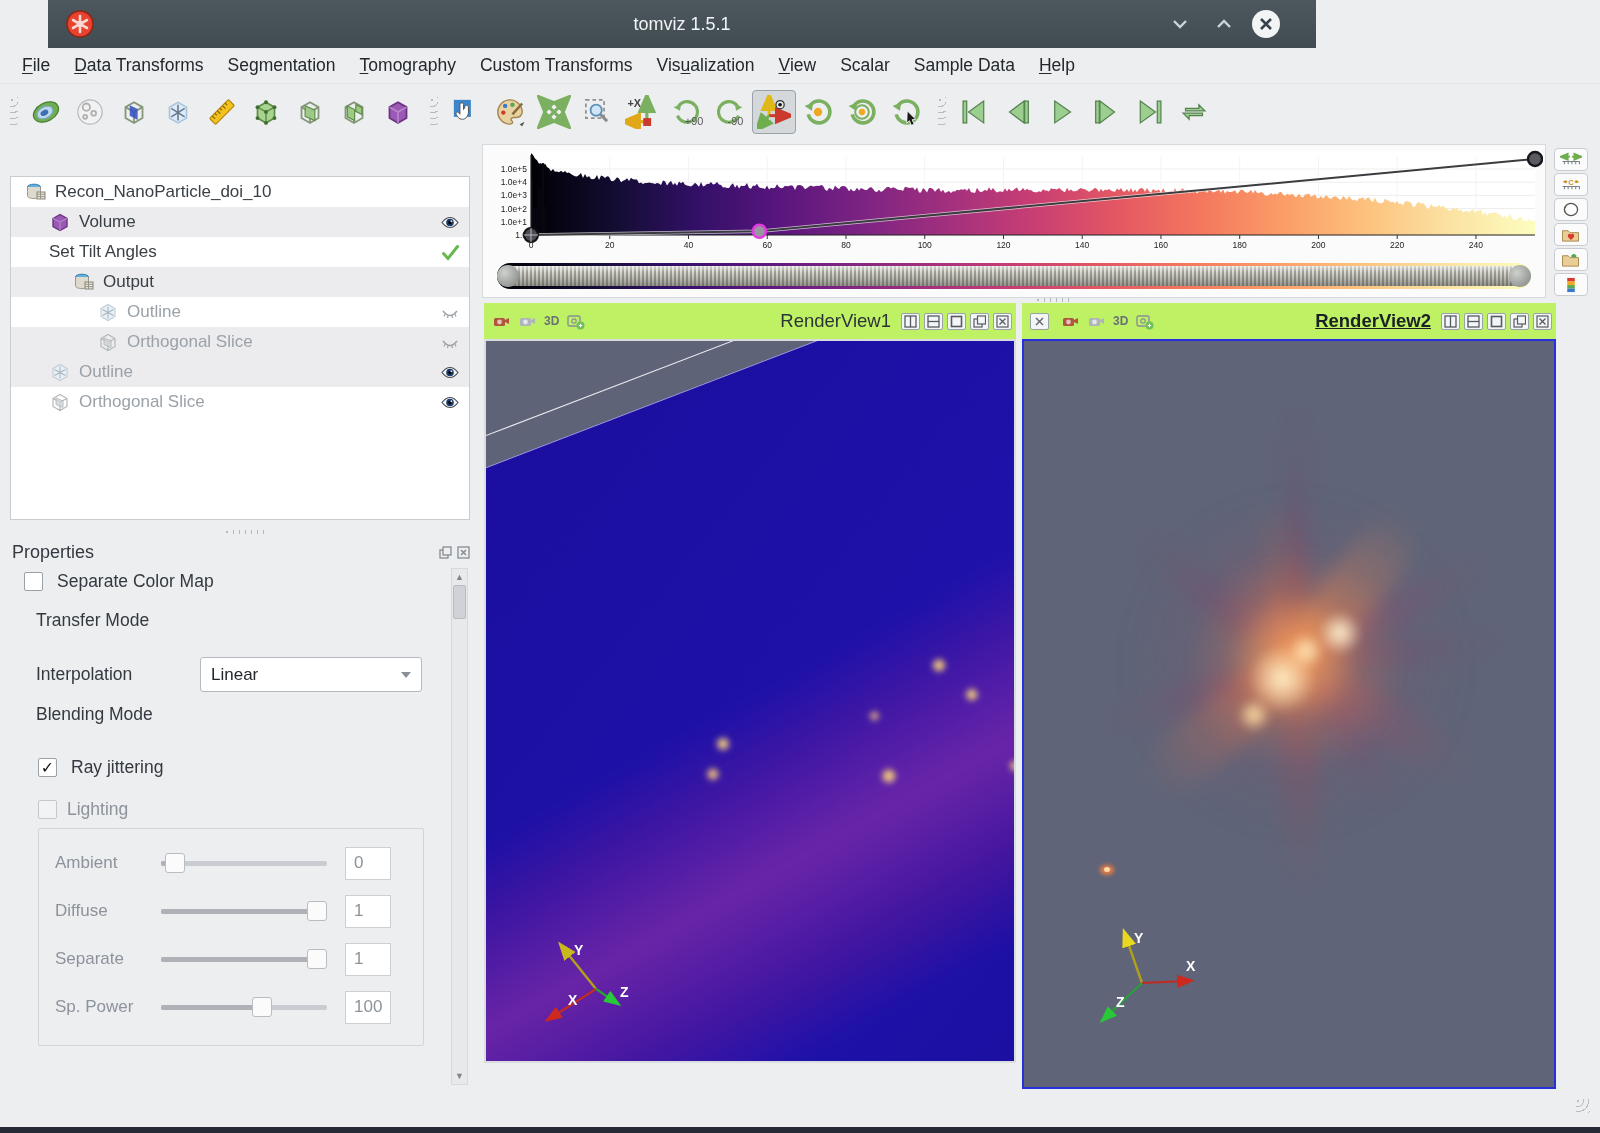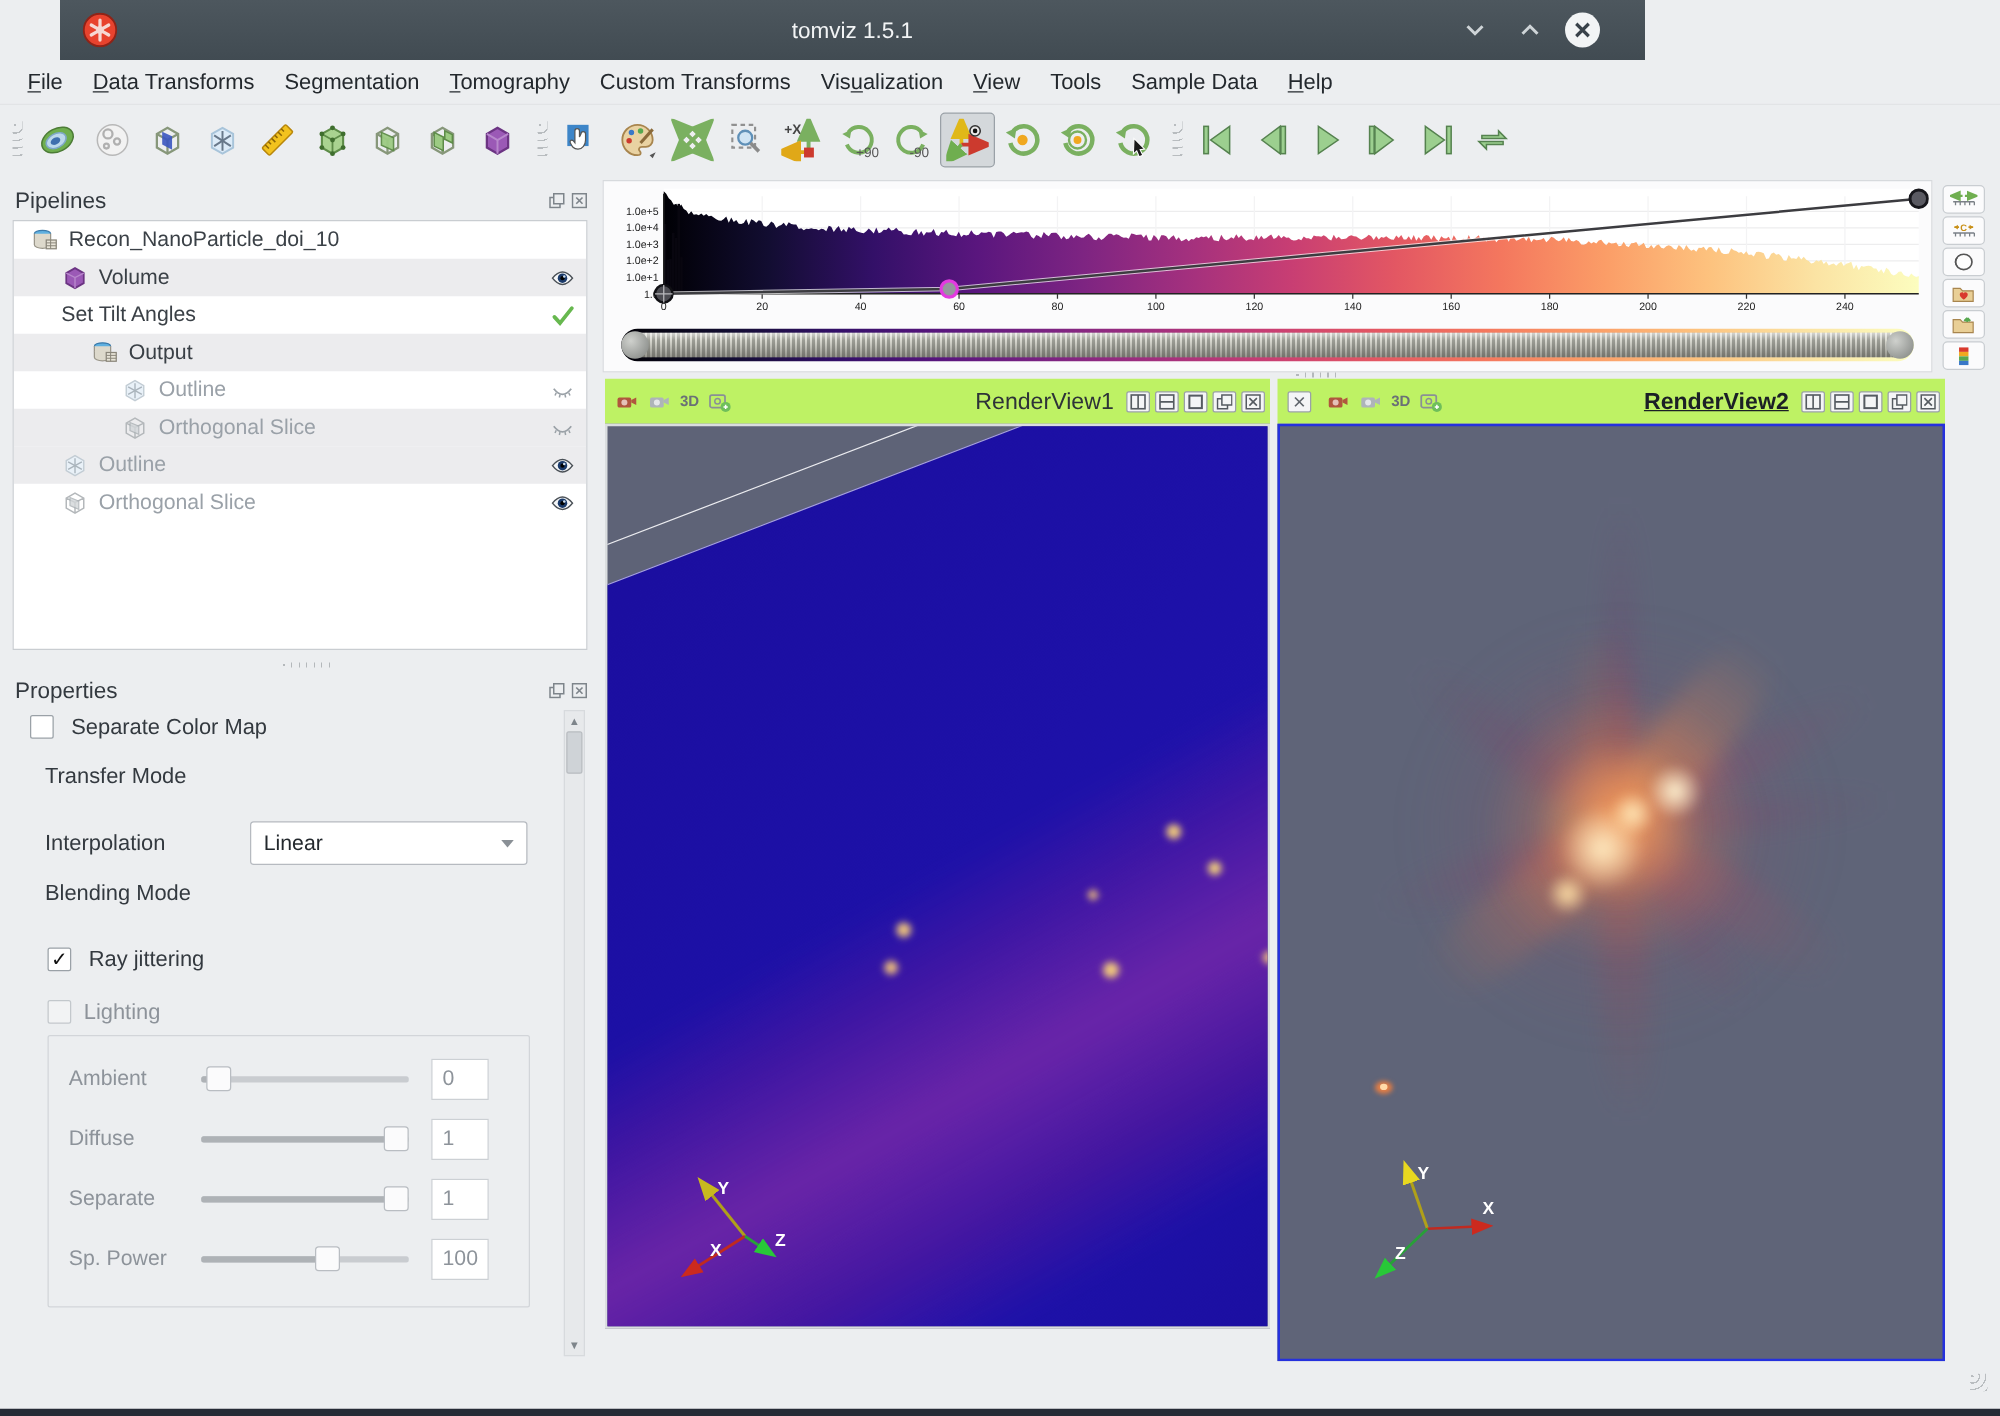--- a/index.html
+++ b/index.html
@@ -125,21 +125,21 @@
   </div>
 
   <div id="menubar">
       <div class="menu-item"><u>F</u>ile</div>
       <div class="menu-item"><u>D</u>ata Transforms</div>
       <div class="menu-item">Segmentation</div>
       <div class="menu-item"><u>T</u>omography</div>
       <div class="menu-item">Custom Transforms</div>
       <div class="menu-item">Vis<u>u</u>alization</div>
       <div class="menu-item"><u>V</u>iew</div>
-      <div class="menu-item">Tools</div>
+      <div class="menu-item">Scalar</div>
       <div class="menu-item">Sample Data</div>
       <div class="menu-item"><u>H</u>elp</div>
     </div>
 
   <div id="toolbar">
       <div class="tb-handle"></div>
       <div class="tb-btn">
         <svg viewBox="0 0 28 28">
           <g transform="rotate(-28 14 14)">
             <ellipse cx="14" cy="14" rx="11" ry="7.5" fill="#6fae4f" stroke="#4c7c36"></ellipse>
@@ -367,37 +367,20 @@
         </svg>
       </div>
       <div class="tb-btn">
         <svg viewBox="0 0 28 28">
           <path d="M7 11h11v-3l5 5h-16z" fill="#9ccf8f" stroke="#55824f"></path>
           <path d="M21 17H10v3l-5-5h16z" fill="#9ccf8f" stroke="#55824f"></path>
         </svg>
       </div>
     </div>
 
-  <div id="pipelines-header">
-    <span class="panel-title">Pipelines</span>
-    <span class="panel-corner">
-      <span class="pc-btn">
-        <svg width="13" height="13" viewBox="0 0 13 13">
-            <rect x="1" y="4" width="8" height="8" fill="none" stroke="#7e858b" stroke-width="1.2"></rect>
-            <rect x="4" y="1" width="8" height="8" fill="#eceef0" stroke="#7e858b" stroke-width="1.2"></rect>
-          </svg>
-      </span>
-      <span class="pc-btn">
-        <svg width="13" height="13" viewBox="0 0 13 13">
-            <rect x="1" y="1" width="11" height="11" fill="none" stroke="#7e858b" stroke-width="1.2"></rect>
-            <path d="M4 4l5 5M9 4L4 9" stroke="#7e858b" stroke-width="1.3"></path>
-          </svg>
-      </span>
-    </span>
-  </div>
   <div id="pipelines-body">
       <div class="tree-row" style="padding-left: 14px;">
         <span class="tree-icon"><svg width="22" height="22" viewBox="0 0 22 22">
             <ellipse cx="9" cy="6" rx="6.5" ry="2.8" fill="#5fb0e0" stroke="#3a7aaa"></ellipse>
             <path d="M2.5 6v4.4c0 1.5 2.9 2.8 6.5 2.8s6.5-1.3 6.5-2.8V6" fill="#ddd9cc" stroke="#9a968a"></path>
             <path d="M2.5 10.4v4.4c0 1.5 2.9 2.8 6.5 2.8s6.5-1.3 6.5-2.8v-4.4" fill="#ddd9cc" stroke="#9a968a"></path>
             <rect x="12" y="11" width="8" height="7" fill="#e8e4d8" stroke="#8a867a"></rect>
             <path d="M12 13.3h8M12 15.6h8M15.5 11v7" stroke="#8a867a" stroke-width="0.8"></path>
           </svg></span>
         <span>Recon_NanoParticle_doi_10</span>

